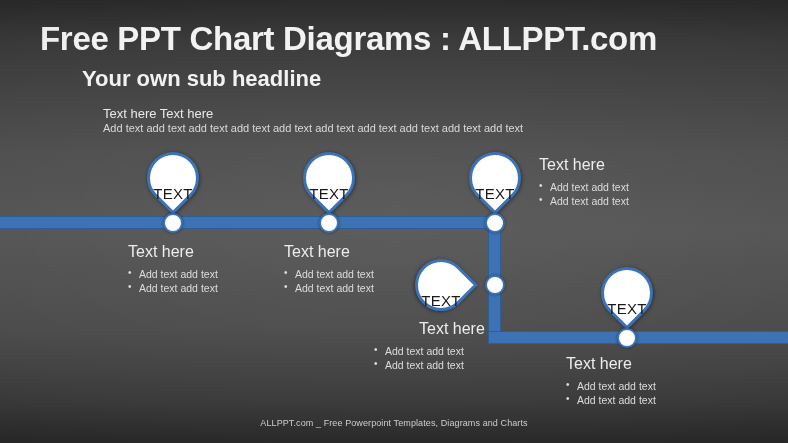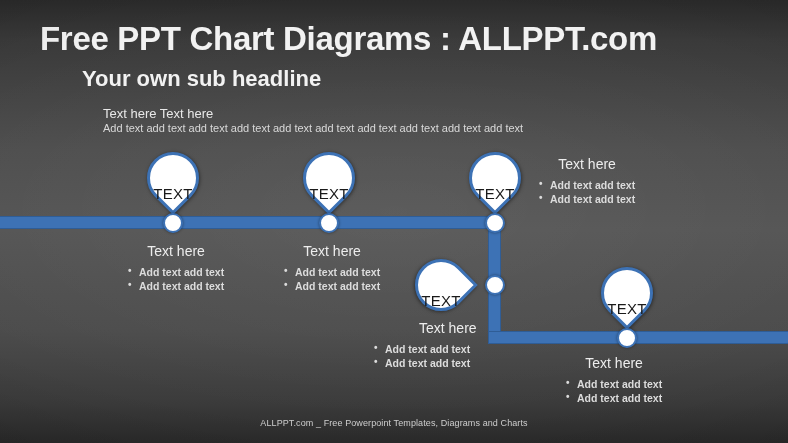--- a/index.html
+++ b/index.html
@@ -98,23 +98,23 @@
     font-size:15px; color:#1a1a1a;
     letter-spacing:0.3px;
     padding-bottom:2px;
   }
   
   .pin.right .bubble { border-radius:50% 0 50% 50%; transform:rotate(45deg); }
 
   
   .tblock { position:absolute; z-index:2; }
   .tblock .th {
-    font-size:14px; color:#ededed; margin-bottom:6px; white-space:nowrap;text-align:center;
-  }
-  .tblock ul { list-style:none;font-weight:bold; }
+    font-size:16px; color:#ededed; margin-bottom:6px; white-space:nowrap;
+  }
+  .tblock ul { list-style:none; }
   .tblock li {
     font-size:10.5px; color:#dcdcdc;
     line-height:14px; white-space:nowrap;
     padding-left:11px; position:relative;
   }
   .tblock li::before {
     content:"•"; position:absolute; left:0; top:-1px; font-size:10px; color:#dcdcdc;
   }
 
   

